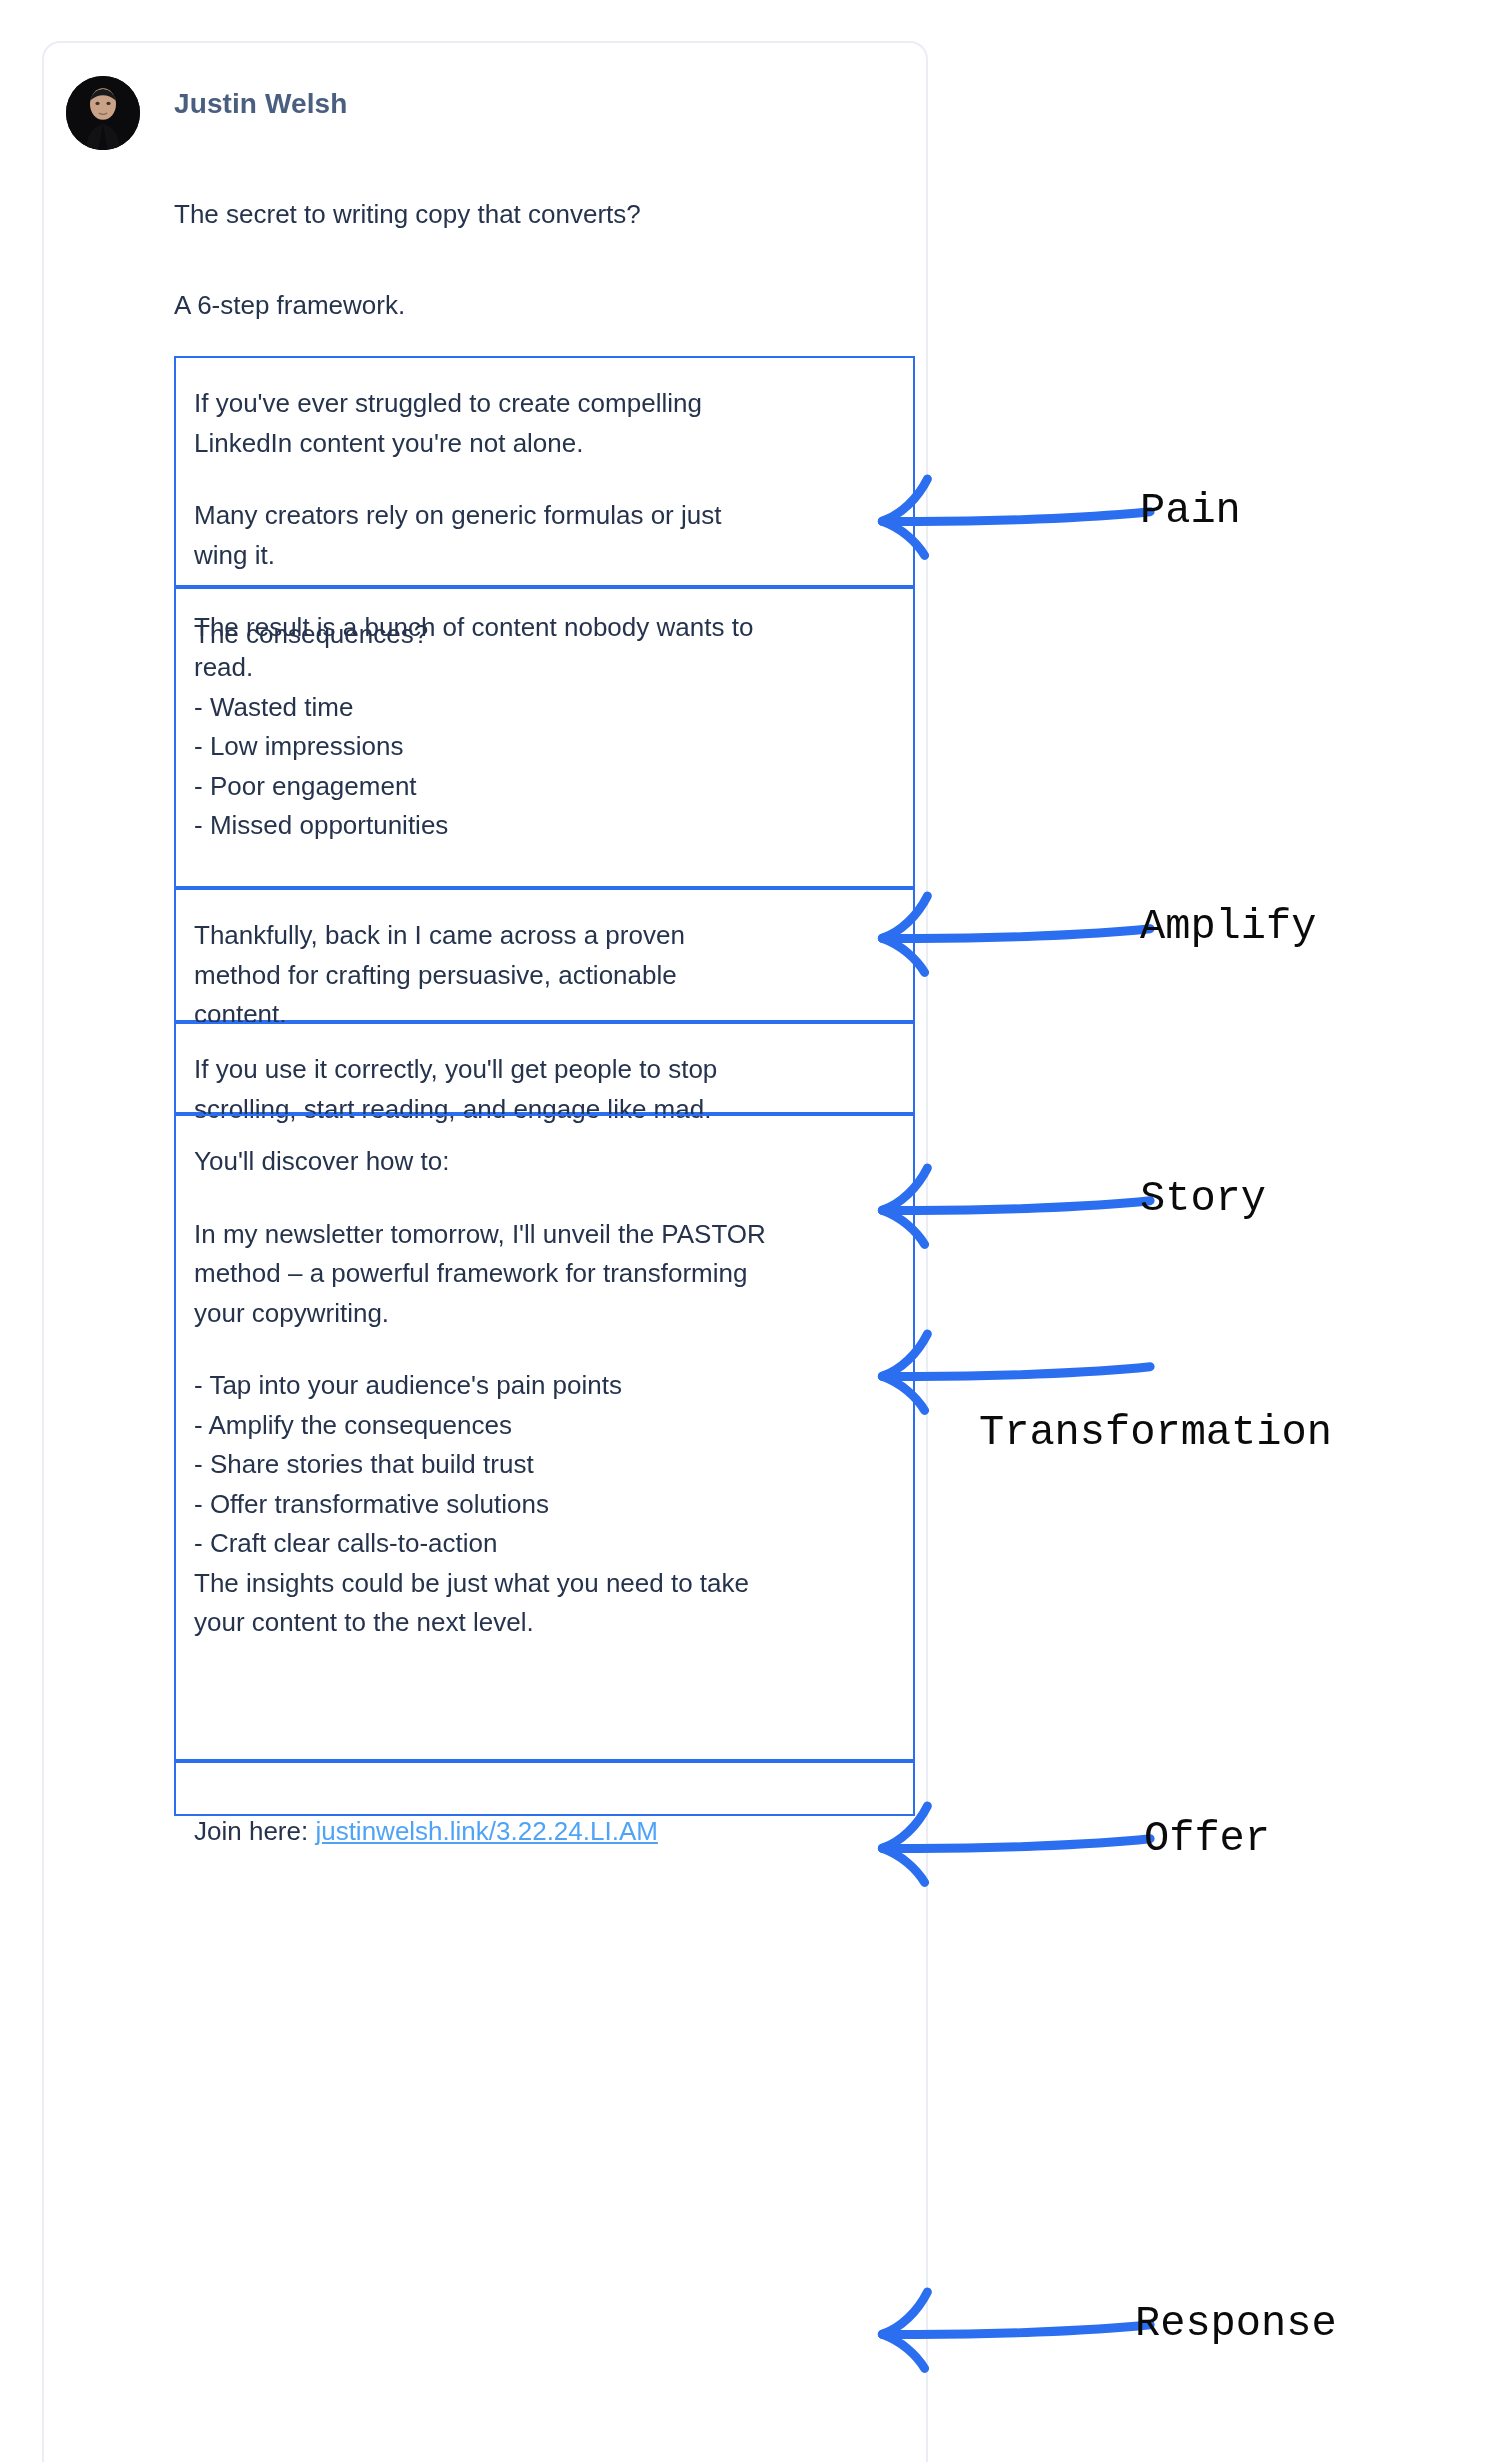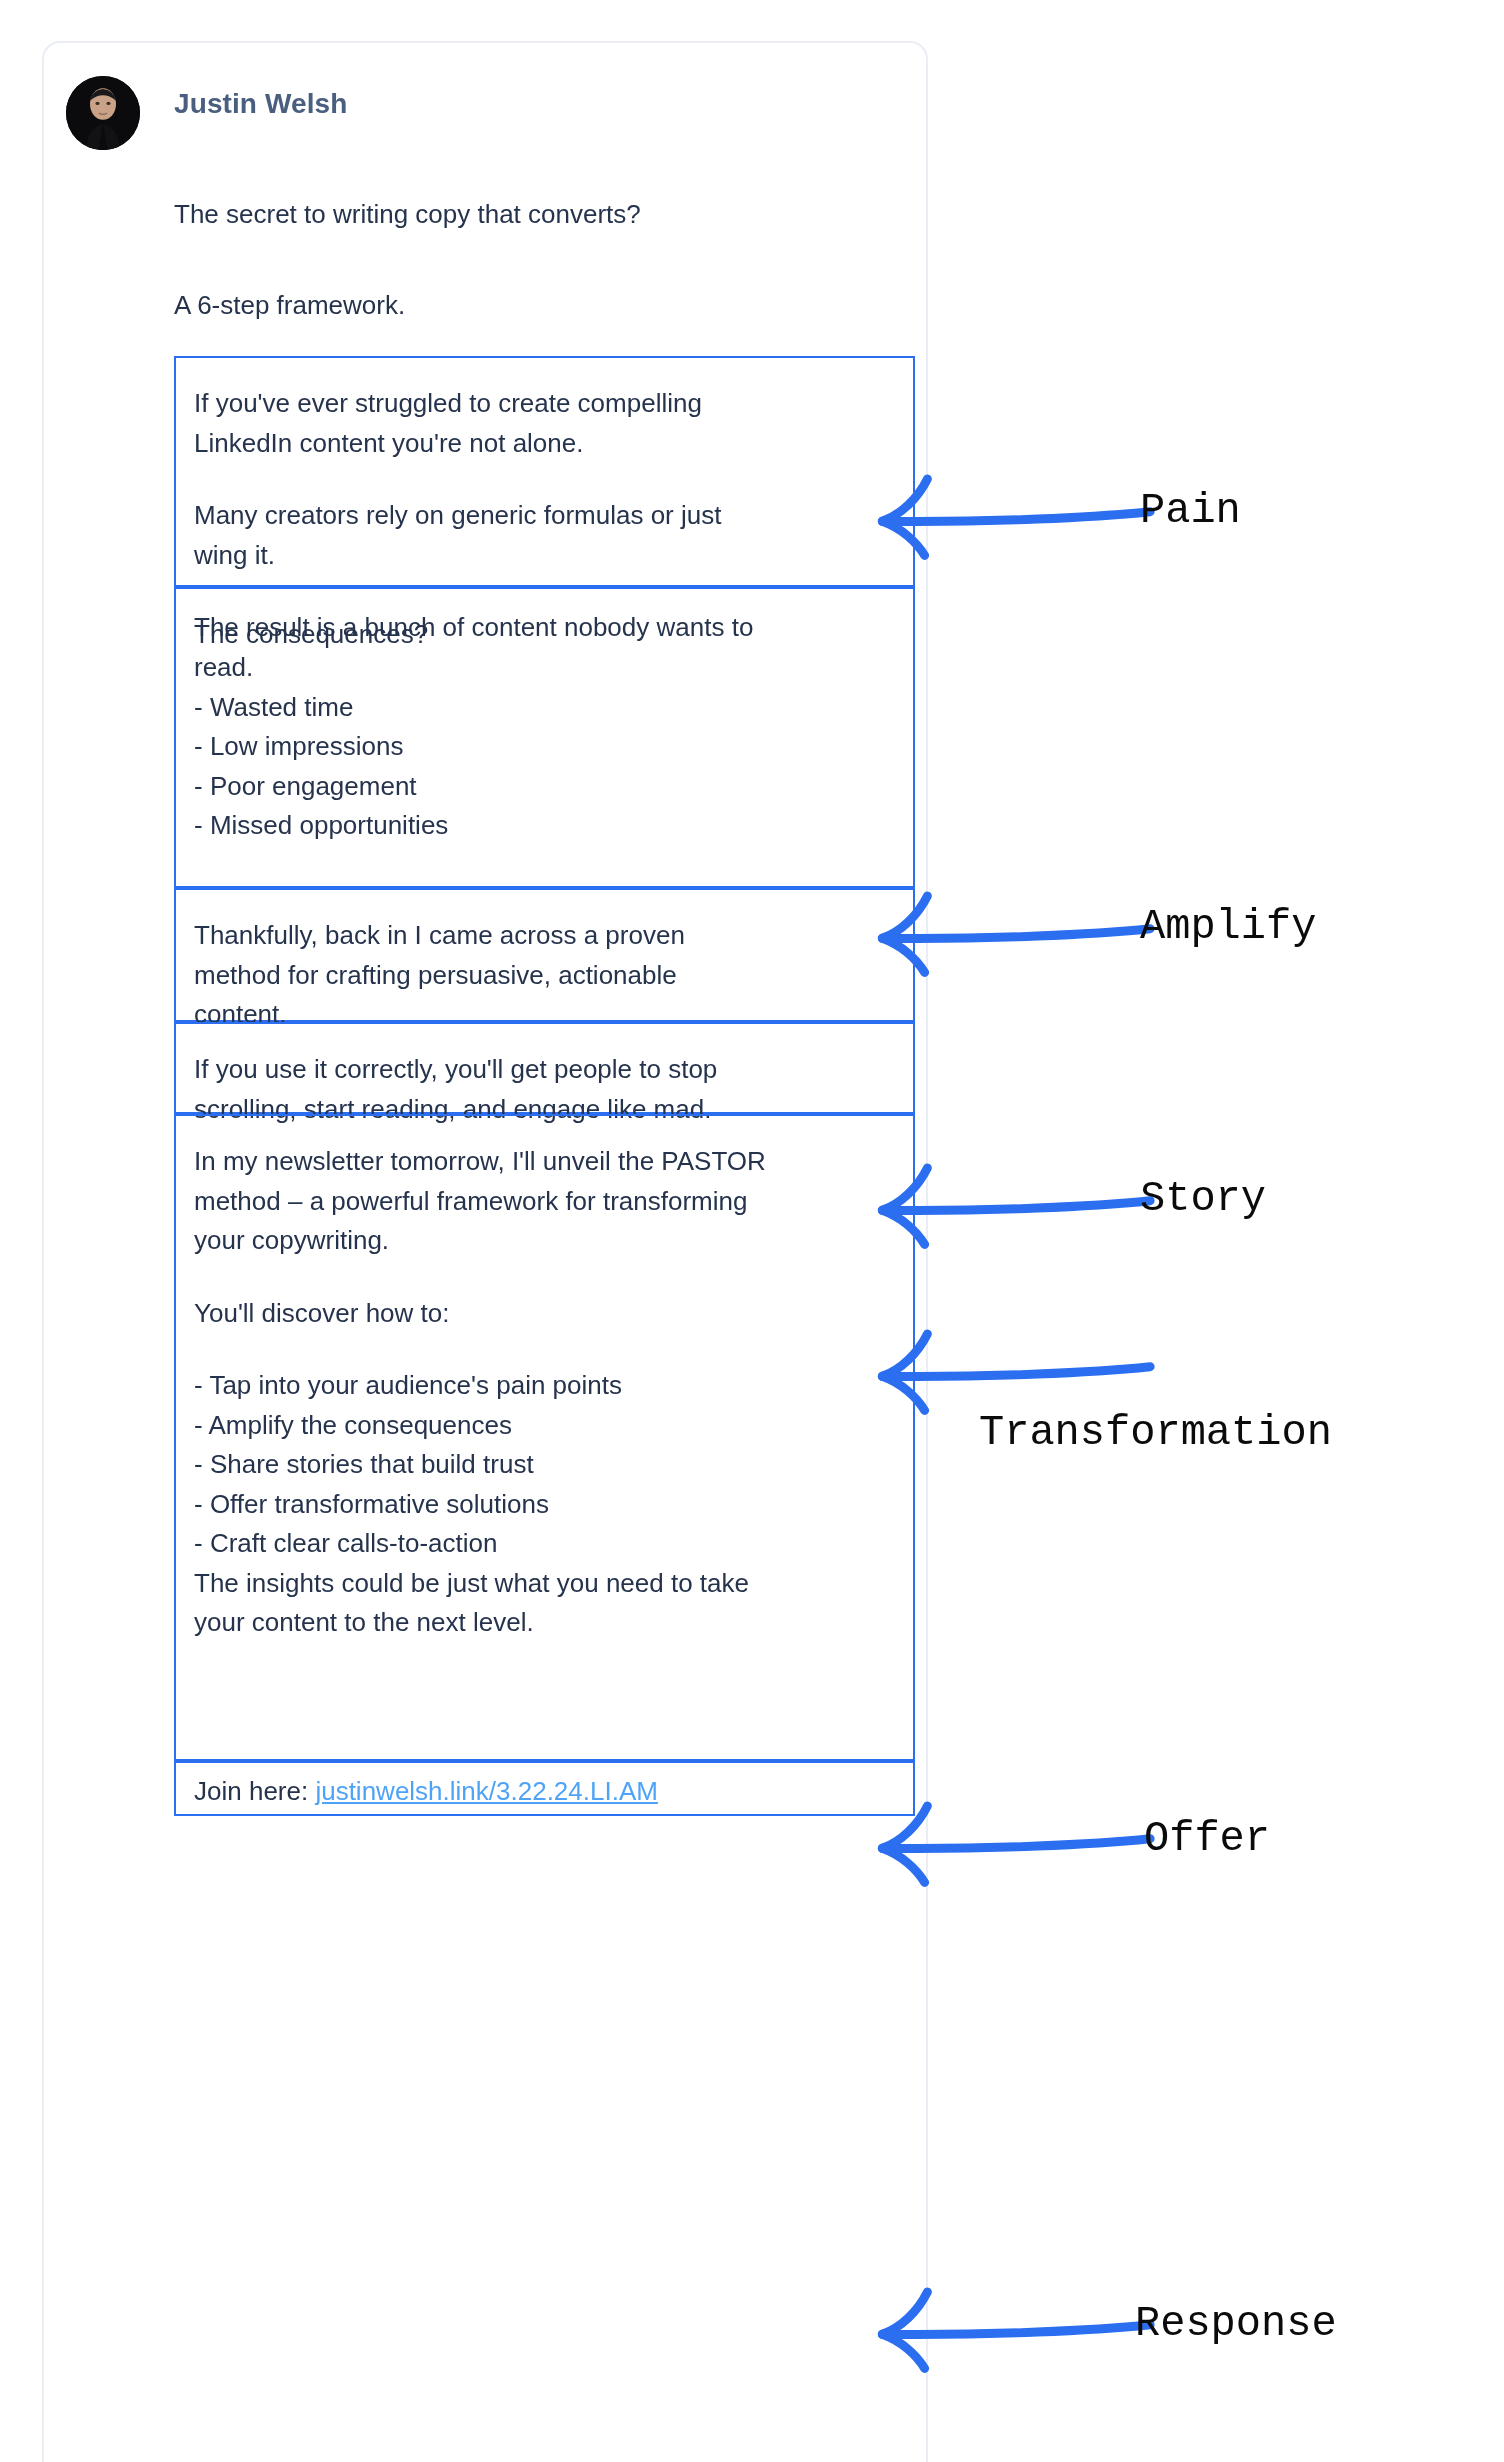--- a/index.html
+++ b/index.html
@@ -196,38 +196,38 @@
 
   <div class="hl-box" id="box-transform">
     <div class="inner">
       <div class="para">If you use it correctly, you'll get people to stop
 scrolling, start reading, and engage like mad.</div>
     </div>
   </div>
 
   <div class="hl-box" id="box-offer">
     <div class="inner">
+      <div class="para">You'll discover how to:</div>
       <div class="para wide">In my newsletter tomorrow, I'll unveil the PASTOR
 method – a powerful framework for transforming
 your copywriting.</div>
-      <div class="para">You'll discover how to:</div>
       <div class="bullets">
         <div class="bullet">- Tap into your audience's pain points</div>
         <div class="bullet">- Amplify the consequences</div>
         <div class="bullet">- Share stories that build trust</div>
         <div class="bullet">- Offer transformative solutions</div>
         <div class="bullet">- Craft clear calls-to-action</div>
       </div>
       <div class="para">The insights could be just what you need to take
 your content to the next level.</div>
     </div>
   </div>
 
   <div class="hl-box" id="box-response">
-    <div class="inner" style="padding:9.6px 0 9.6px 18px;">
+    <div class="inner" style="padding:9.6px 0 9.6px 18px;margin-top:40px;">
       <div id="join-line"><span>Join here: </span><a id="join-url" href="#">justinwelsh.link/3.22.24.LI.AM</a></div>
     </div>
   </div>
 
 </div>
 
 <svg class="annot-arrow" style="left:870px; top:472px;" width="287" height="89" viewBox="0 0 420 130">
   <path d="M410 58 C330 66, 180 74, 18 72" stroke="#2b6ef0" stroke-width="13" fill="none" stroke-linecap="round"></path>
   <path d="M18 72 C46 62, 70 38, 84 10" stroke="#2b6ef0" stroke-width="13" fill="none" stroke-linecap="round"></path>
   <path d="M18 72 C46 82, 68 102, 80 122" stroke="#2b6ef0" stroke-width="13" fill="none" stroke-linecap="round"></path>

